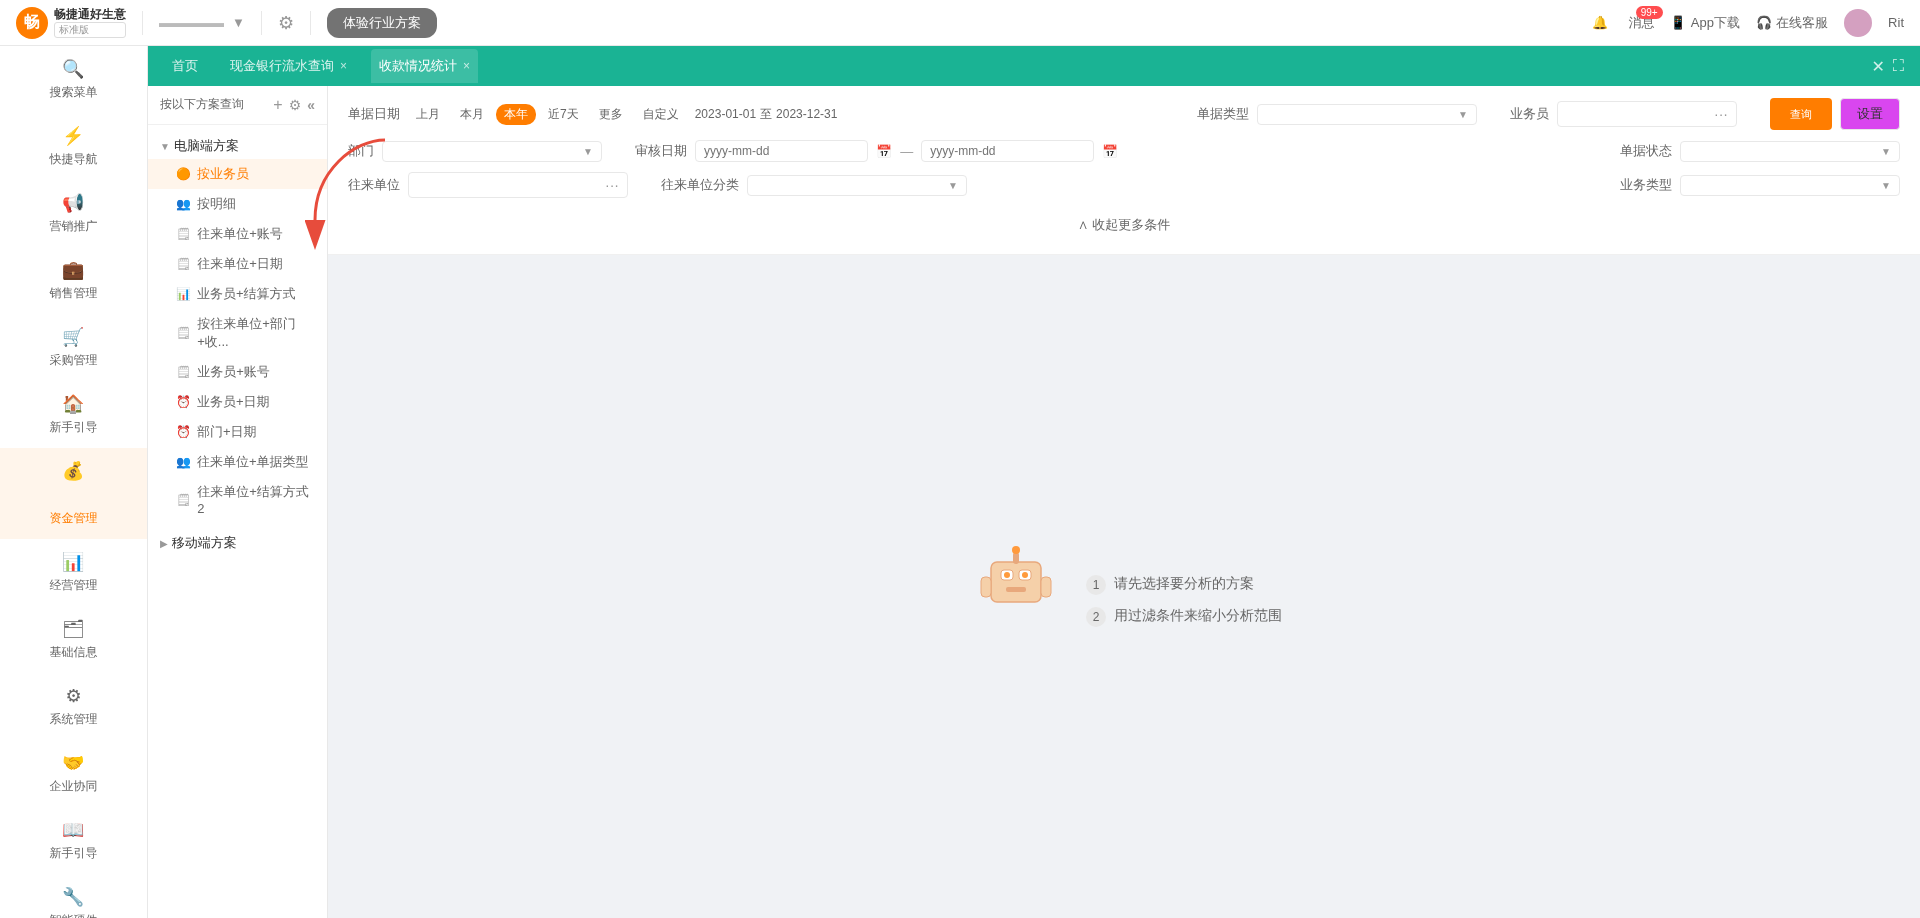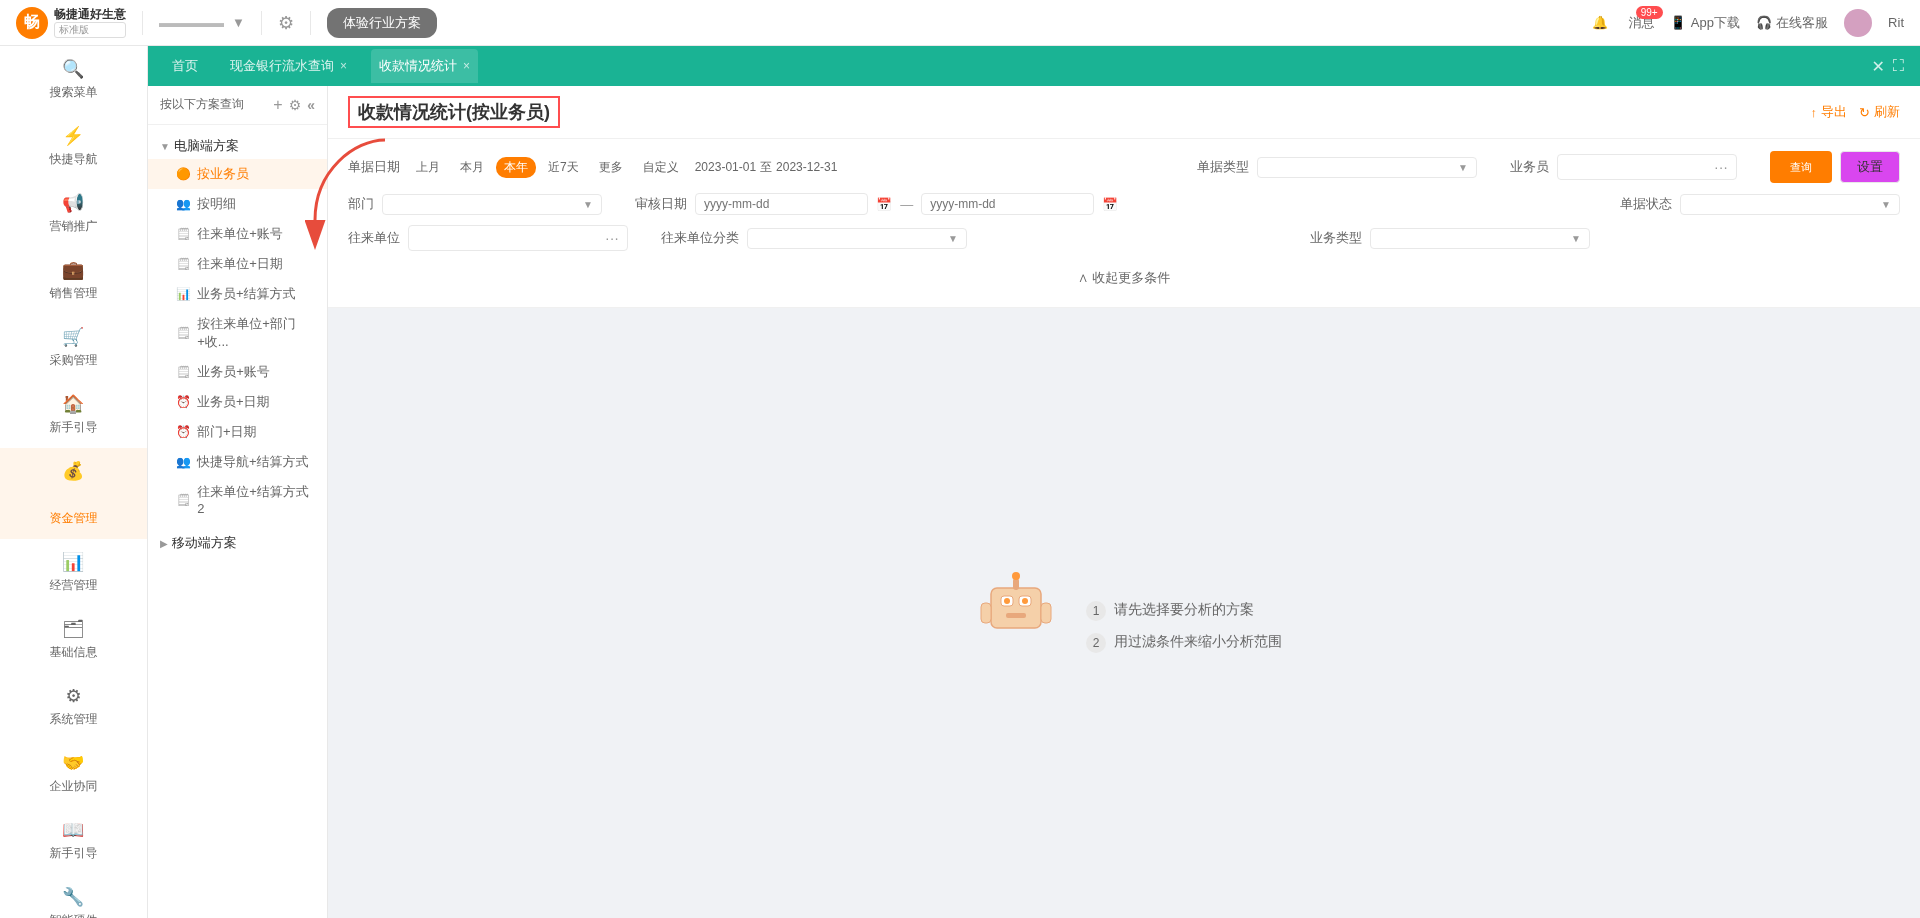--- a/index.html
+++ b/index.html
@@ -271,51 +271,38 @@
             <div class="scheme-item">
               <span class="item-icon">⏰</span>
               <span>业务员+日期</span>
             </div>
             <div class="scheme-item">
               <span class="item-icon">⏰</span>
               <span>部门+日期</span>
             </div>
             <div class="scheme-item">
               <span class="item-icon">👥</span>
-              <span>快捷导航+结算方式</span>
+              <span>往来单位+单据类型</span>
             </div>
             <div class="scheme-item">
               <span class="item-icon">🗒</span>
               <span>往来单位+结算方式2</span>
             </div>
           </div>
           <div class="scheme-group">
             <div class="scheme-group-header">
               <span class="arrow">▶</span>
               <span>移动端方案</span>
             </div>
           </div>
         </div>
       </div>
 
       <div class="right-content">
 
-        <div class="page-title-bar">
-          <div class="page-title">收款情况统计(按业务员)</div>
-          <div class="title-actions">
-            <div class="title-action-btn">
-              <span>↑</span>
-              <span>导出</span>
-            </div>
-            <div class="title-action-btn">
-              <span>↻</span>
-              <span>刷新</span>
-            </div>
-          </div>
-        </div>
 
         <div class="filter-area">
 
           <div class="filter-row">
             <div class="filter-item">
               <span class="filter-label">单据日期</span>
               <div class="date-tabs">
                 <span class="date-tab">上月</span>
                 <span class="date-tab">本月</span>
                 <span class="date-tab active">本年</span>
@@ -382,21 +369,21 @@
                 <span class="three-dots">···</span>
               </div>
             </div>
             <div class="filter-item">
               <span class="filter-label">往来单位分类</span>
               <div class="filter-select" style="min-width:220px;">
                 <span class="filter-select-text"></span>
                 <span class="filter-select-arrow">▼</span>
               </div>
             </div>
-            <div class="filter-item" style="flex:1;justify-content:center;">
+            <div class="filter-item" style="flex:1;justify-content:flex-end;">
               <span class="filter-label">业务类型</span>
               <div class="filter-select" style="min-width:220px;">
                 <span class="filter-select-text"></span>
                 <span class="filter-select-arrow">▼</span>
               </div>
             </div>
           </div>
 
           <div class="more-conditions">
             <span>∧ 收起更多条件</span>

